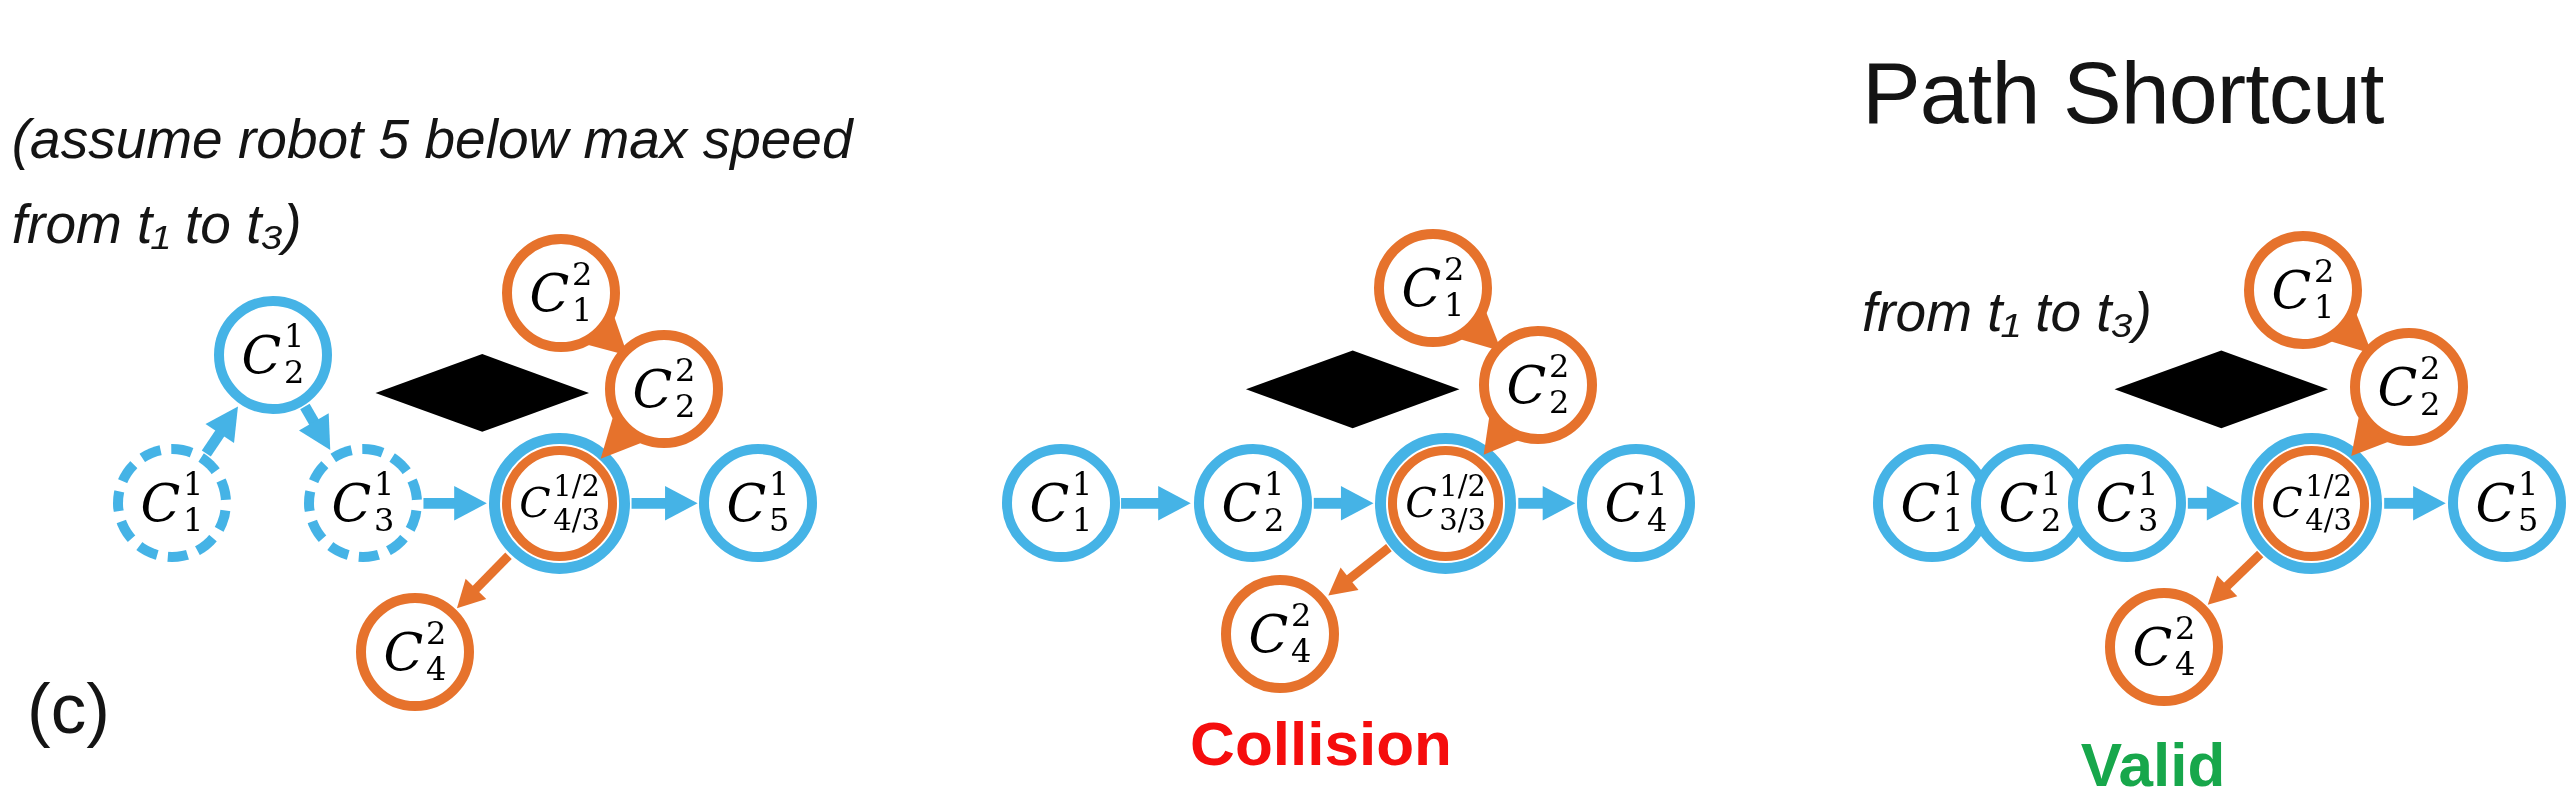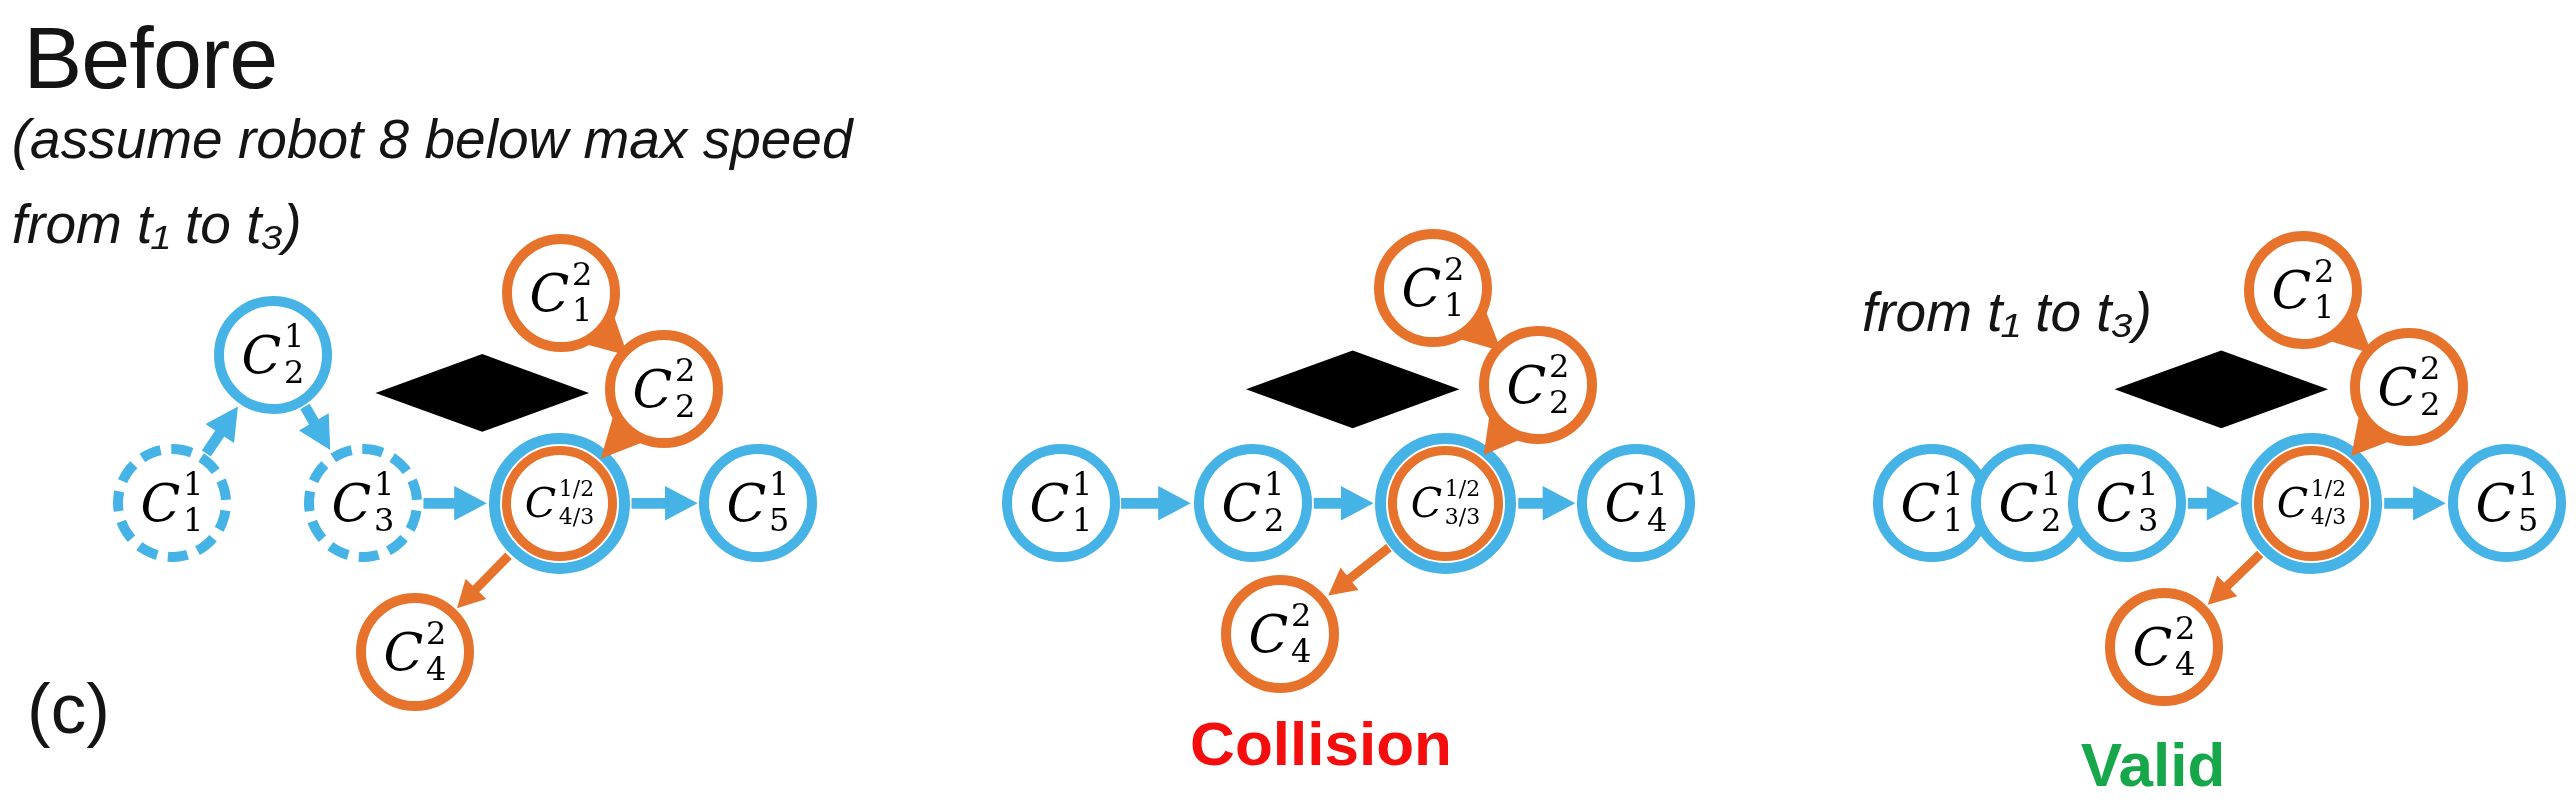--- a/index.html
+++ b/index.html
@@ -29,21 +29,21 @@
   .node.merged{width:141px;height:141px;border:11px solid;}
   .ring2{position:absolute;inset:1.8px;border:9px solid;border-radius:50%;}
   .lbl{position:relative;display:flex;align-items:center;color:#000;
        font-family:"DejaVu Serif",serif;}
   .nC{font-style:italic;font-size:52px;line-height:1;}
   .scr{display:flex;flex-direction:column;align-items:flex-start;margin-left:2.7px;
        font-size:32px;line-height:0.92;}
   .su{transform:translateY(-3.6px);}
   .sb{transform:translateY(2.7px);}
   .node.merged .nC{font-size:41px;}
-  .node.merged .scr{font-size:22px;}
+  .node.merged .scr{font-size:29px;}
 </style>
 </head>
 <body>
 
 <div id="fig">
   <svg id="edges-under" class="layer" width="2576" height="813" viewBox="0 0 2847 898">
       <polygon points="415,434 533,391 651,434 533,477" fill="#000000"></polygon>
       <line x1="228" y1="501" x2="244.57357983653029" y2="476.3763956714407" stroke="#45B3E6" stroke-width="12"></line>
       <polygon points="263,449 258.6606179355292,489.4743099175088 227.13628352599142,468.2560079110891" fill="#45B3E6"></polygon>
       <line x1="337" y1="449" x2="348.3722561577051" y2="468.4952962703517" stroke="#45B3E6" stroke-width="12"></line>
@@ -285,24 +285,24 @@
     </div>
   <svg id="edges-over" class="layer" width="2576" height="813" viewBox="0 0 2847 898">
       <polygon points="650.372660640141,380.9166187122779 678.9722979434212,350.15851821629747 693.7215350647875,392.54809400760945" fill="#E6722C"></polygon>
       <polygon points="677.3556085031238,460.87738512161644 708.366712295009,489.2024877976691 663.8596900469423,506.7915462417097" fill="#E6722C"></polygon>
       <polygon points="1613.842068555398,374.6636286097539 1642.1864972032424,343.6701879387465 1659.4133515022522,387.882295818299" fill="#E6722C"></polygon>
       <polygon points="1645.9546082308068,460.22918716794953 1679.0937752333814,486.03220269667173 1639.7763108560264,502.34611056726027" fill="#E6722C"></polygon>
       <polygon points="2575.5791279648824,376.8059586038942 2604.066892279671,345.9442139295398 2621.585810545488,390.6945943496814" fill="#E6722C"></polygon>
       <polygon points="2606.7648764527503,461.33288356443353 2638.9888617148245,488.2701212444486 2598.6126705295483,503.82783338521324" fill="#E6722C"></polygon>
     </svg>
 
-  <div class="txt title t0">Before</div>
-  <div class="txt subtitle s0a">(assume robot 8 below max speed</div>
+  <div class="txt subtitle s0a">(assume robot 5 below max speed</div>
   <div class="txt subtitle s0b">from t₁ to t₃)</div>
 
   <div class="txt status st1" id="status-1" style="color: rgb(245, 13, 13);">Collision</div>
 
+  <div class="txt title t2">Path Shortcut</div>
   <div class="txt subtitle s2b">from t₁ to t₃)</div>
   <div class="txt status st2" id="status-2" style="color: rgb(23, 167, 75);">Valid</div>
 
   <div class="txt corner">(c)</div>
 </div>
 
 
 </body></html>

